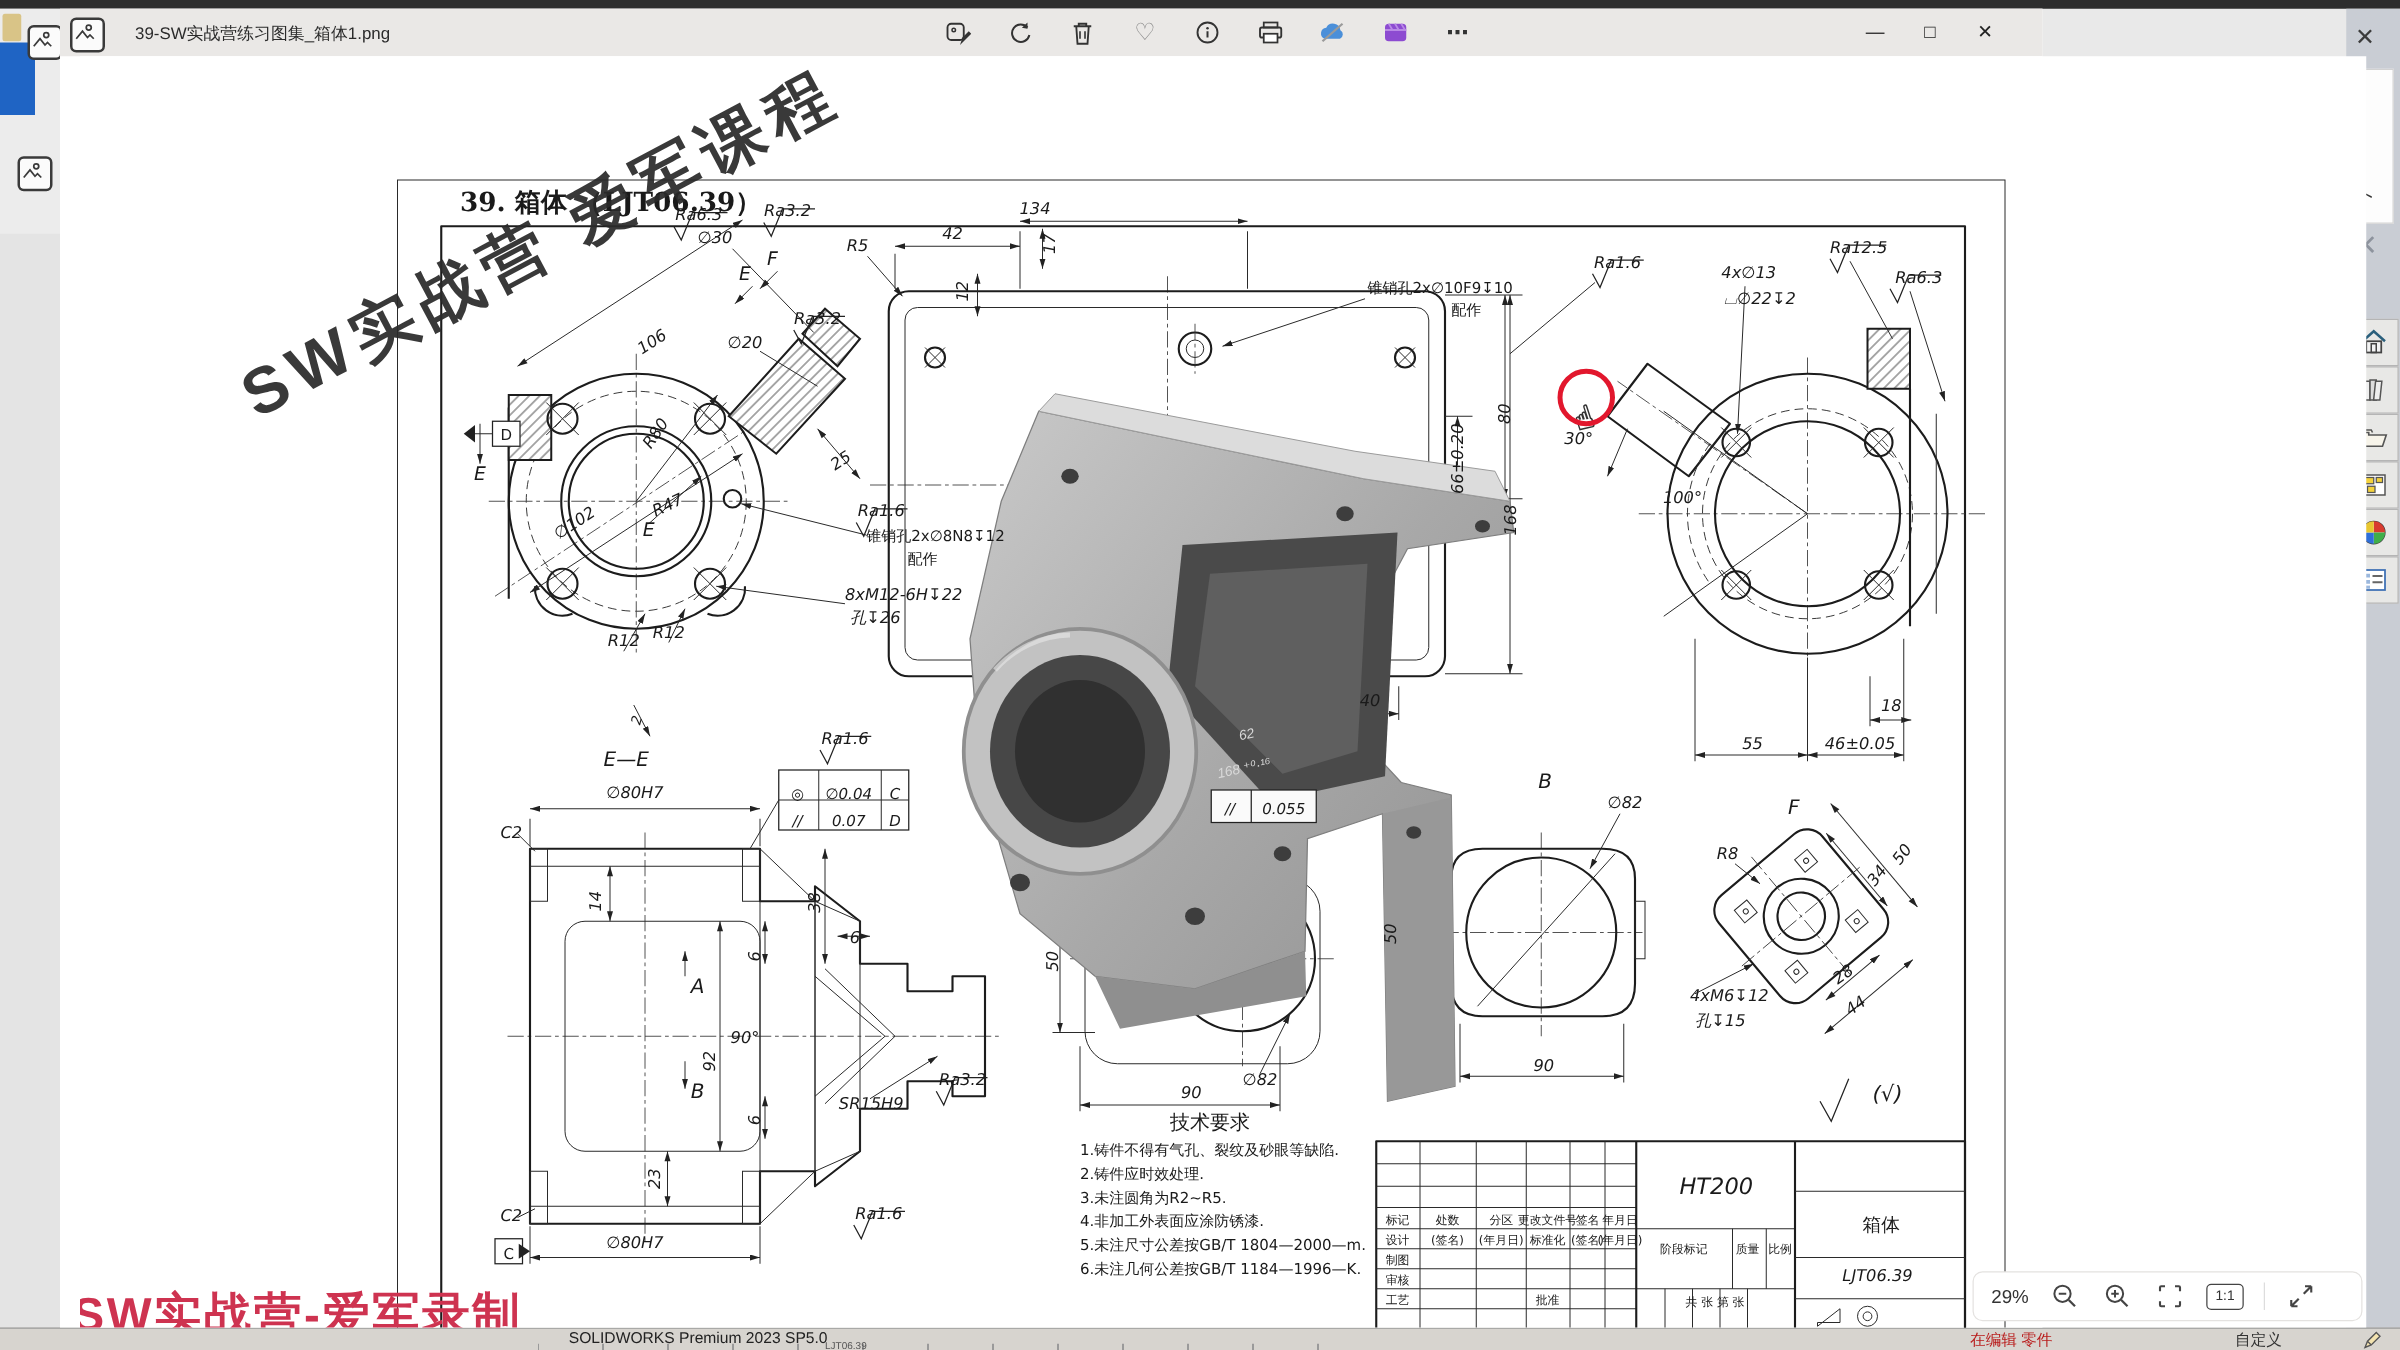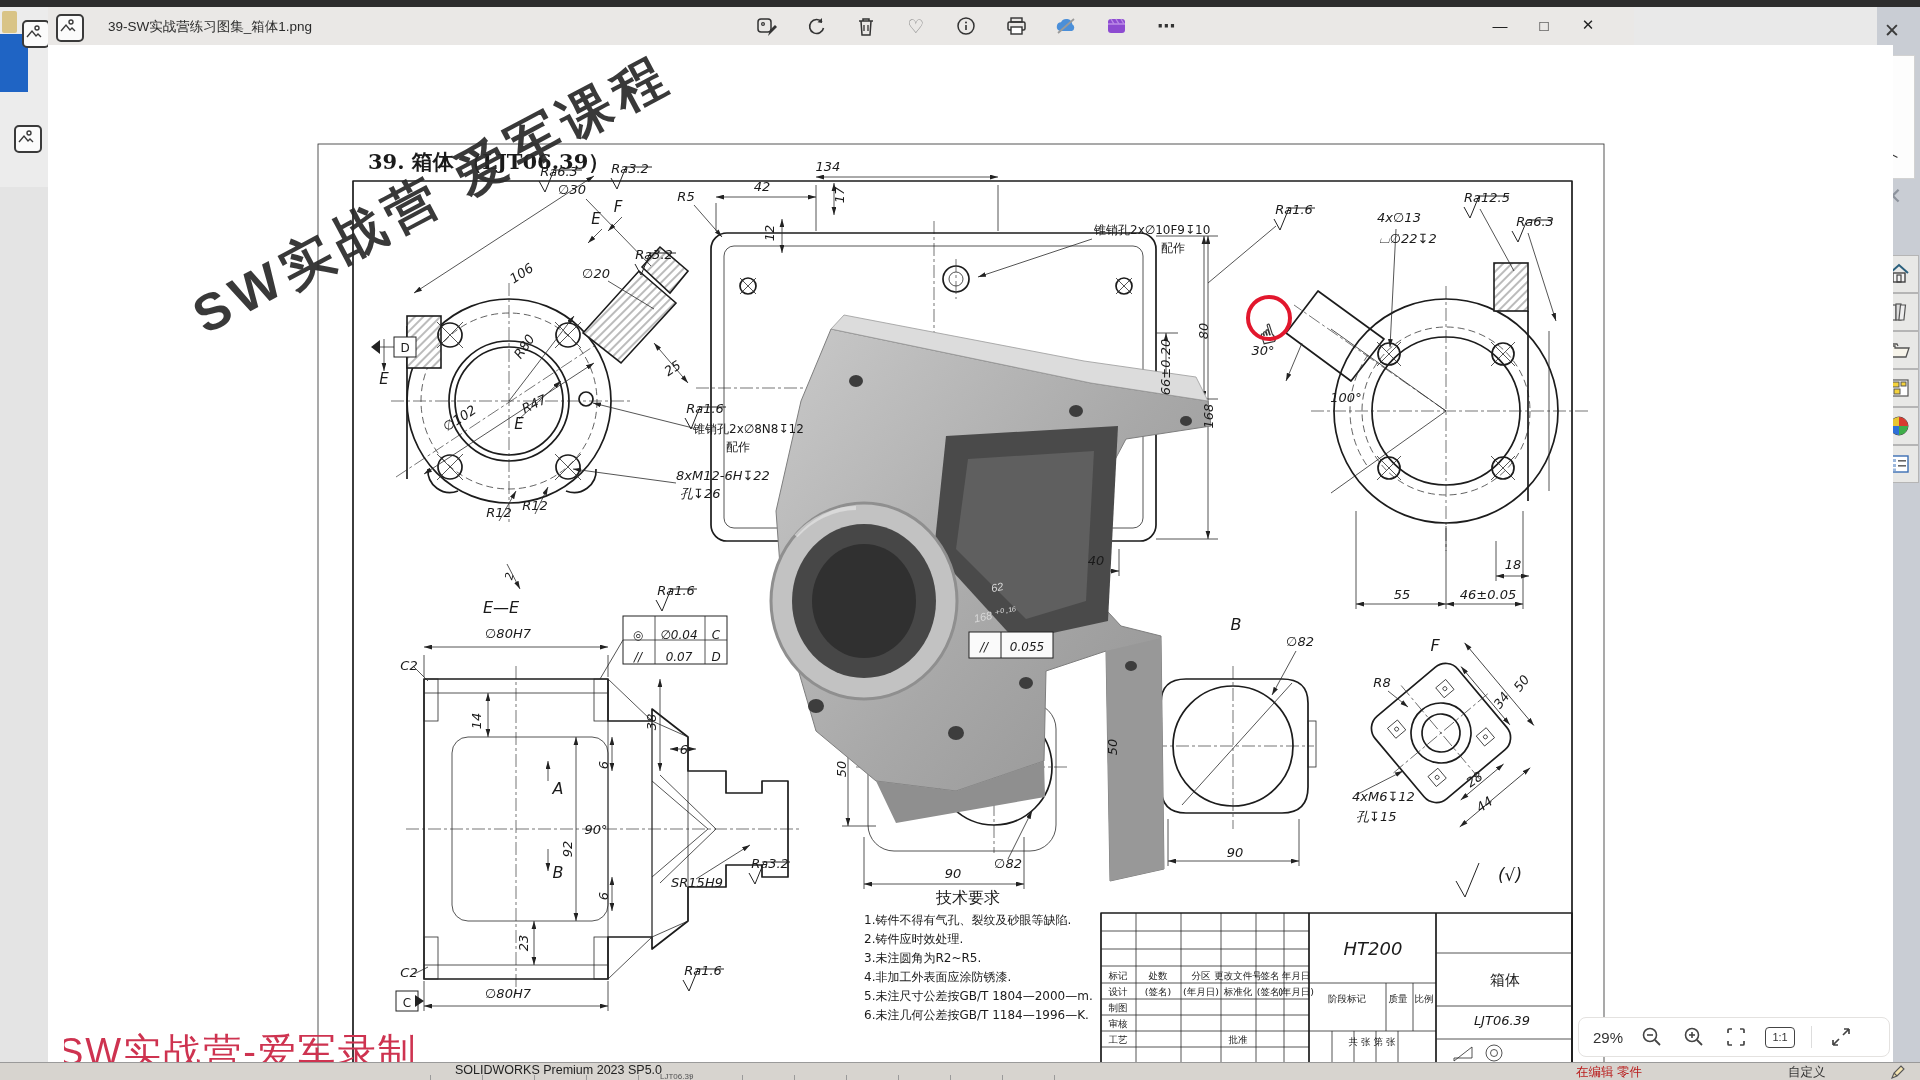--- a/index.html
+++ b/index.html
@@ -37,21 +37,21 @@
   #tooldock{position:absolute;left:700px;top:3px;display:flex;gap:14px;}
   .tbtn{width:36px;height:32px;display:flex;align-items:center;justify-content:center;border-radius:4px;color:#333;}
   #wctrl{position:absolute;right:24px;top:0;display:flex;}
   #wctrl .wc{width:44px;height:36px;display:flex;align-items:center;justify-content:center;font-size:15px;color:#222;}
   #canvas{position:absolute;left:16px;top:38px;width:1829px;height:1017px;background:#fff;overflow:hidden;}
   #sheet{position:absolute;left:192px;top:36px;width:1360px;height:1000px;}
   
   #wm-diag{position:absolute;left:150px;top:236px;width:640px;font-size:52px;font-weight:700;
     color:rgba(42,42,42,.93);letter-spacing:7px;transform:rotate(-28deg);transform-origin:0 100%;
     white-space:nowrap;pointer-events:none;}
-  #wm-red{position:absolute;left:-6px;top:982px;font-size:38px;font-weight:400;color:#ce3350;
+  #wm-red{position:absolute;left:-6px;top:982px;font-size:38px;font-weight:700;color:#ce3350;
     letter-spacing:2px;white-space:nowrap;text-align:center;}
   
   #zoombar{position:absolute;right:3px;bottom:5px;width:312px;height:40px;background:#fff;
     border:1px solid #e4e2e0;border-radius:8px;display:flex;align-items:center;gap:16px;
     padding:0 14px;box-sizing:border-box;}
   #zoombar .pct{font-size:15px;color:#333;}
   #zoombar .zbtn{display:flex;align-items:center;justify-content:center;width:26px;height:26px;color:#444;}
   #zoombar .sep{width:1px;height:22px;background:#ddd;}
   
   .tk{stroke:#1c1c1c;stroke-width:1.7;fill:none;stroke-linejoin:round;}

